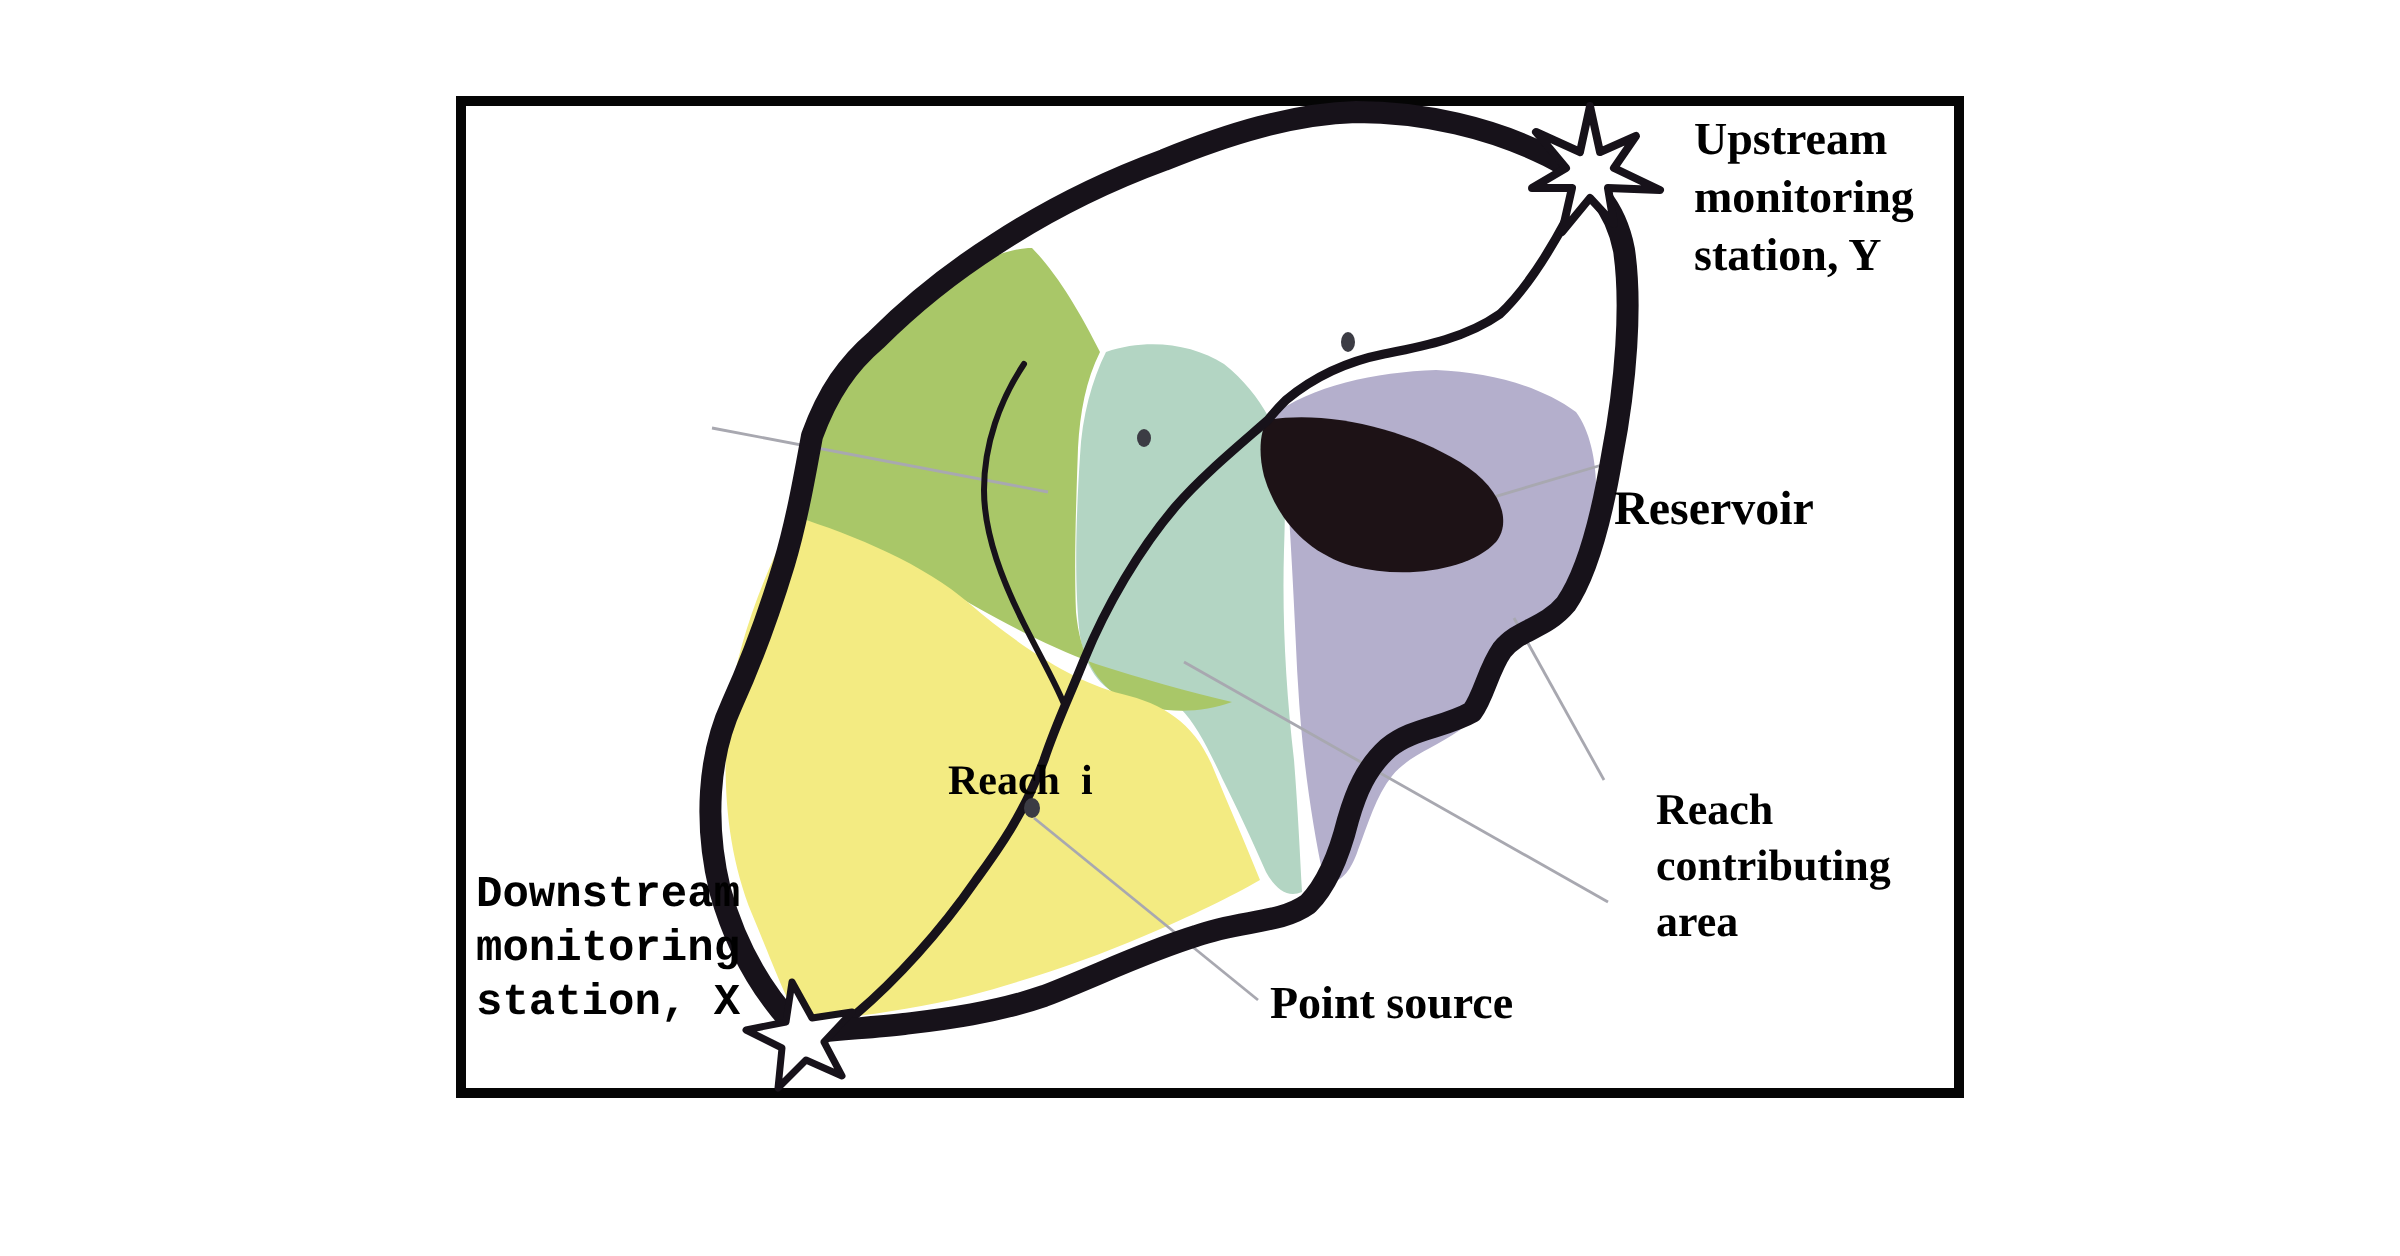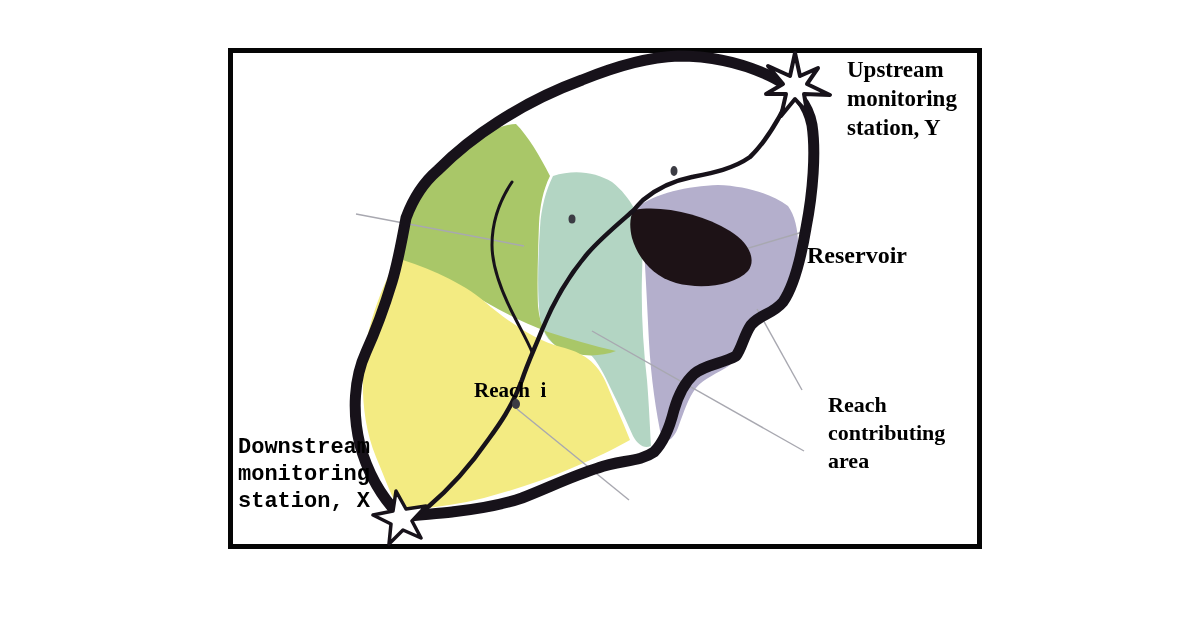--- a/index.html
+++ b/index.html
@@ -96,13 +96,14 @@
   <div class="lbl lbl-reach-i" style="left:435px;top:377px;">Reach  i</div>
 
   <div class="lbl lbl-contrib" style="left:828px;top:391px;">Reach
 contributing
 area</div>
 
   <div class="lbl" style="left:238px;top:434px;font-family:Liberation Mono, monospace;">Downstream
 monitoring
 station, X</div>
 
+  <div class="lbl lbl-point-source" style="left:635px;top:488px;">Point source</div>
 </div>
 
 </body></html>

